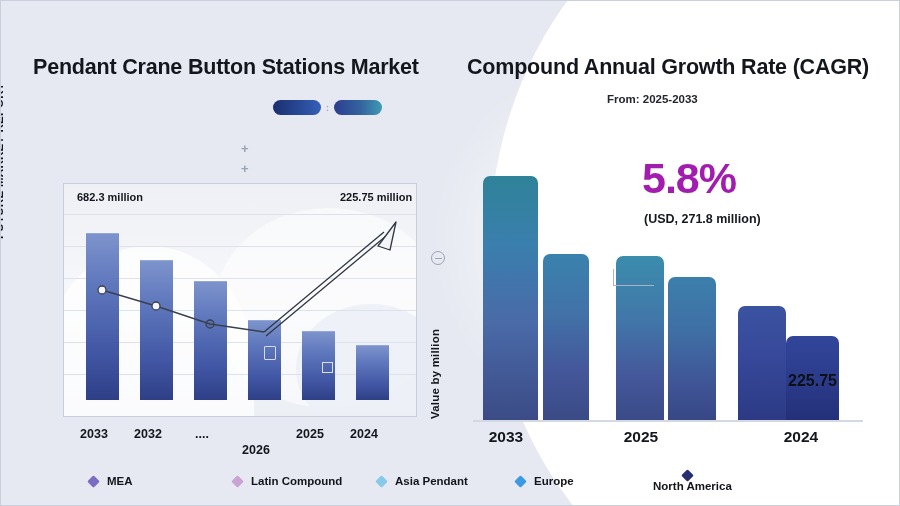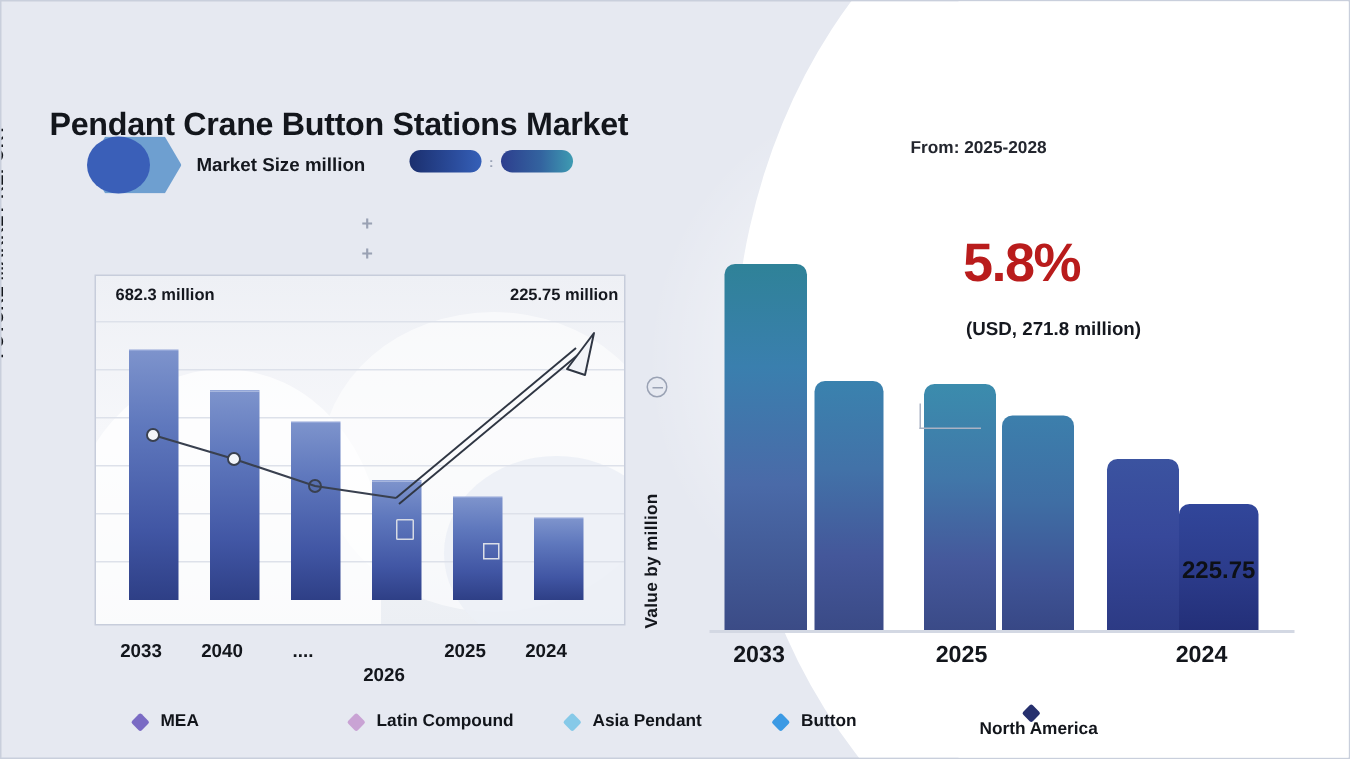--- a/index.html
+++ b/index.html
@@ -33,34 +33,33 @@
     position:absolute;z-index:2;pointer-events:none;
     background:radial-gradient(closest-side,rgba(255,255,255,.85),rgba(255,255,255,0));
   }
   .layer{position:absolute;z-index:5;}
 
   
   .title-left{
     position:absolute;left:32px;top:54px;z-index:6;
     font-size:21.5px;font-weight:bold;color:#13161c;letter-spacing:-.2px;
     white-space:nowrap;
-    margin-top:16px;
   }
   .title-right{
     position:absolute;left:466px;top:54px;z-index:6;
     font-size:21.5px;font-weight:bold;color:#13161c;letter-spacing:-.2px;
     white-space:nowrap;
   }
   .subtitle-right{
     position:absolute;left:606px;top:92px;z-index:6;
     font-size:11.5px;font-weight:bold;color:#23262e;white-space:nowrap;
   }
   .cagr-value{
     position:absolute;left:641px;top:156px;z-index:6;
-    font-size:36px;font-weight:bold;color:#b91c1c;letter-spacing:-1px;
+    font-size:43px;font-weight:bold;color:#a21caf;letter-spacing:-1px;
     line-height:1;
   }
   .cagr-sub{
     position:absolute;left:643px;top:211px;z-index:6;
     font-size:12.5px;font-weight:bold;color:#15181f;white-space:nowrap;
   }
 
   
   .brand-row{position:absolute;left:58px;top:90px;z-index:6;display:flex;align-items:center;}
   .brand-mark{
@@ -181,27 +180,20 @@
 <body>
 
 <div id="stage">
 
   <div class="white-swoosh"></div>
   <div class="white-swoosh2"></div>
   <div class="soft-blob" style="left:430px;top:60px;width:340px;height:360px;"></div>
 
   <div class="title-left">Pendant Crane Button Stations Market</div>
 
-  <div class="brand-row">
-    <div class="brand-mark">
-      <div class="hex"></div>
-      <div class="disk2"></div>
-    </div>
-    <div class="brand-label">Market Size million</div>
-  </div>
 
   <div class="pill-group">
     <div class="pill a"></div>
     <div class="pill-colon">:</div>
     <div class="pill b"></div>
   </div>
 
   <div class="plus-mark" style="left:240px;top:140px;">+</div>
   <div class="plus-mark" style="left:240px;top:160px;">+</div>
 
@@ -240,27 +232,28 @@
       <path d="M200,148 L320,48" fill="none" stroke="#2f3643" stroke-width="1.3"></path>
       <path d="M202,152 L322,52" fill="none" stroke="#2f3643" stroke-width="1.3"></path>
       <path d="M332,38 L314,62 L326,66 Z" fill="#f2f4f8" stroke="#2f3643" stroke-width="1.3" stroke-linejoin="round"></path>
     </svg>
   </div>
 
   <div class="val-left">682.3 million</div>
   <div class="val-right">225.75 million</div>
 
   <div class="xtick" style="left:68px;top:426px;width:50px;">2033</div>
-  <div class="xtick" style="left:122px;top:426px;width:50px;">2040</div>
+  <div class="xtick" style="left:122px;top:426px;width:50px;">2032</div>
   <div class="xtick" style="left:176px;top:426px;width:50px;">....</div>
   <div class="xtick" style="left:230px;top:426px;width:50px;margin-top:16px;">2026</div>
   <div class="xtick" style="left:284px;top:426px;width:50px;">2025</div>
   <div class="xtick" style="left:338px;top:426px;width:50px;">2024</div>
 
-  <div class="subtitle-right">From: 2025-2028</div>
+  <div class="title-right">Compound Annual Growth Rate (CAGR)</div>
+  <div class="subtitle-right">From: 2025-2033</div>
   <div class="cagr-value">5.8%</div>
   <div class="cagr-sub">(USD, 271.8 million)</div>
 
   <div class="layer" style="left:460px;top:140px;width:430px;height:280px;">
 
     <div class="rbar" style="left:22px;width:55px;height:245px;background:linear-gradient(180deg,#2f8298 0%,#3a7fae 28%,#4a6aa8 60%,#3b4b86 100%);"></div>
     <div class="rbar" style="left:82px;width:46px;height:167px;background:linear-gradient(180deg,#3a82ae 0%,#4272a8 35%,#44579a 70%,#3a4a86 100%);"></div>
 
     <div class="rbar" style="left:155px;width:48px;height:165px;background:linear-gradient(180deg,#3b8cad 0%,#4177a9 38%,#45589b 72%,#3a4a87 100%);"></div>
     <div class="rbar" style="left:207px;width:48px;height:144px;background:linear-gradient(180deg,#3c7fac 0%,#3f6ea4 40%,#3f5496 75%,#374785 100%);"></div>
@@ -286,21 +279,21 @@
     <div class="leg-item" style="left:232px;">
       <span class="leg-dot" style="background: rgb(201, 163, 212);"></span>
       <span class="leg-text">Latin Compound</span>
     </div>
     <div class="leg-item" style="left:376px;">
       <span class="leg-dot" style="background: rgb(134, 201, 232);"></span>
       <span class="leg-text">Asia Pendant</span>
     </div>
     <div class="leg-item" style="left:515px;">
       <span class="leg-dot" style="background: rgb(60, 154, 228);"></span>
-      <span class="leg-text">Button</span>
+      <span class="leg-text">Europe</span>
     </div>
     <div class="leg-item" style="left:652px;flex-direction:column;">
       <span class="leg-dot" style="background: rgb(38, 48, 110);"></span>
       <span class="leg-text">North America</span>
     </div>
   </div>
 
 </div>
 
 </body></html>

